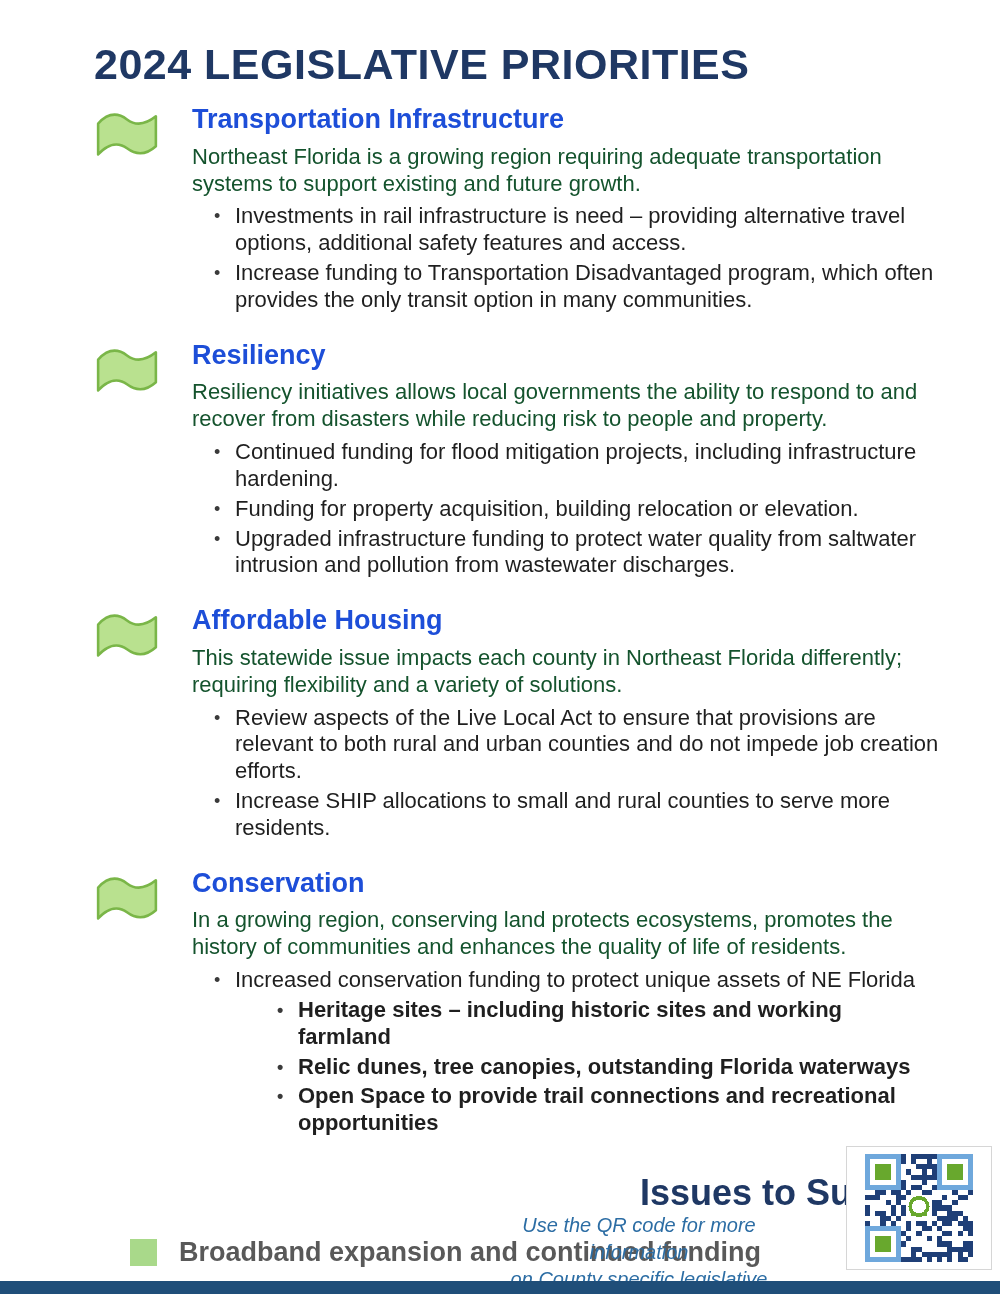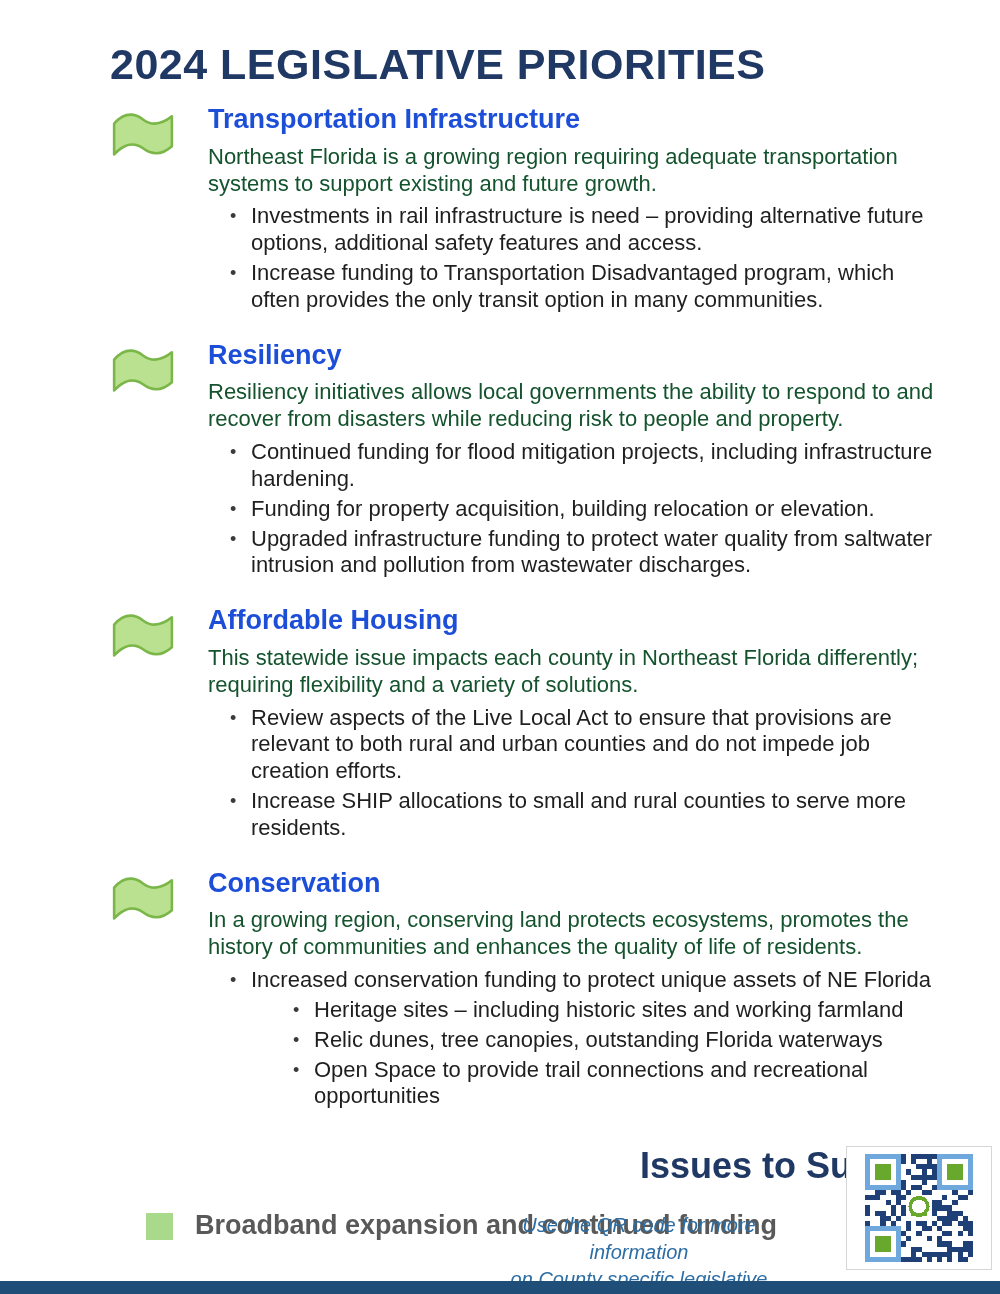--- a/index.html
+++ b/index.html
@@ -5,21 +5,21 @@
   * { box-sizing: border-box; }
   html,body { margin:0; padding:0; }
   body {
     width:1000px; height:1294px;
     background:#ffffff;
     font-family:"Liberation Sans", sans-serif;
     position:relative;
     overflow:hidden;
     color:#212121;
   }
-  .page { padding:36px 56px 0 62px;margin-left:48px; }
+  .page { padding:36px 56px 0 94px; }
 
   .doc-title {
     font-size:43px;
     font-weight:bold;
     color:#1f3864;
     letter-spacing:0.5px;
     margin:6px 0 18px 0;
     line-height:1.05;
   }
 
@@ -58,20 +58,21 @@
     line-height:1.5;
   }
   ul.sub-bullets { margin:3px 0 0 38px; }
   ul.sub-bullets > li {
     position:relative;
     padding-left:25px;
     font-size:22px;
     line-height:1.22;
     color:#1f1f1f;
     margin-bottom:3px;
+    font-weight:bold;
   }
   ul.sub-bullets > li::before {
     content:"\2022";
     position:absolute; left:4px; top:0px;
     color:#3a3a3a;
     font-size:18px;
     line-height:1.5;
   }
 
   .issues-heading {
@@ -139,21 +140,21 @@
       <span class="flag-icon">
         <svg width="66" height="58" viewBox="0 0 64 56">
           <path d="M4 14 C 14 3, 24 4, 32 10 C 40 16, 50 15, 60 7 L 60 36 C 50 45, 40 44, 32 38 C 24 32, 14 33, 4 44 Z" fill="#b9e18f" stroke="#7ab648" stroke-width="2.5" stroke-linejoin="round"></path>
         </svg>
       </span>
     </div>
     <div class="content-col">
       <h2 class="section-heading">Transportation Infrastructure</h2>
       <p class="section-intro">Northeast Florida is a growing region requiring adequate transportation systems to support existing and future growth.</p>
       <ul class="bullets">
-        <li>Investments in rail infrastructure is need – providing alternative future options, additional safety features and access.</li>
+        <li>Investments in rail infrastructure is need – providing alternative travel options, additional safety features and access.</li>
         <li>Increase funding to Transportation Disadvantaged program, which often provides the only transit option in many communities.</li>
       </ul>
     </div>
   </div>
 
   <div class="section">
     <div class="flag-col">
       <span class="flag-icon">
         <svg width="66" height="58" viewBox="0 0 64 56">
           <path d="M4 14 C 14 3, 24 4, 32 10 C 40 16, 50 15, 60 7 L 60 36 C 50 45, 40 44, 32 38 C 24 32, 14 33, 4 44 Z" fill="#b9e18f" stroke="#7ab648" stroke-width="2.5" stroke-linejoin="round"></path>

